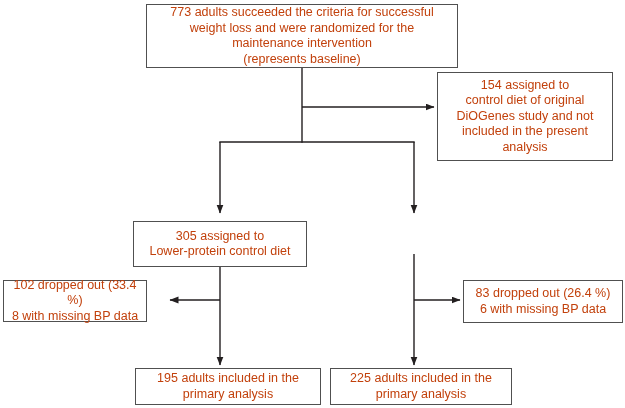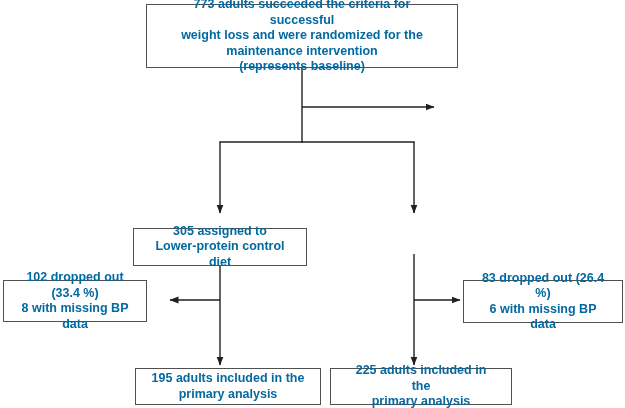--- a/index.html
+++ b/index.html
@@ -20,25 +20,24 @@
   .box {
     position: absolute;
     box-sizing: border-box;
     border: 1.3px solid #505050;
     background: #ffffff;
     display: flex;
     align-items: center;
     justify-content: center;
     text-align: center;
     white-space: pre-line;
-    color: #0369a1;
+    color: #c2410c;
     font-size: 12.5px;
     line-height: 15.5px;
-    padding: 1px 15px;
-    font-weight: bold;
+    padding: 1px 6px;
   }
 </style>
 </head>
 <body>
 
 <div class="stage">
 
   <svg class="connectors" width="625" height="408" viewBox="0 0 625 408">
     <defs>
       <marker id="arr" markerWidth="10" markerHeight="8" refX="8.5" refY="3.5" orient="auto" markerUnits="userSpaceOnUse">
@@ -56,22 +55,27 @@
       <line x1="414" y1="254" x2="414" y2="365" marker-end="url(#arr)"></line>
       <line x1="414" y1="300" x2="460" y2="300" marker-end="url(#arr)"></line>
     </g>
   </svg>
 
   <div class="box" style="left:146px; top:4px; width:312px; height:64px;">773 adults succeeded the criteria for successful
 weight loss and were randomized for the
 maintenance intervention
 (represents baseline)</div>
 
+  <div class="box" style="left:437px; top:72px; width:176px; height:89px;">154 assigned to
+control diet of original
+DiOGenes study and not
+included in the present
+analysis</div>
 
-  <div class="box" style="left:133px; top:228px; width:174px; height:38px;">305 assigned to
+  <div class="box" style="left:133px; top:221px; width:174px; height:46px;">305 assigned to
 Lower-protein control diet</div>
 
 
   <div class="box" style="left:3px; top:280px; width:144px; height:42px;">102 dropped out (33.4 %)
 8 with missing BP data</div>
 
   <div class="box" style="left:463px; top:280px; width:160px; height:43px;">83 dropped out (26.4 %)
 6 with missing BP data</div>
 
   <div class="box" style="left:135px; top:368px; width:186px; height:37px;">195 adults included in the

